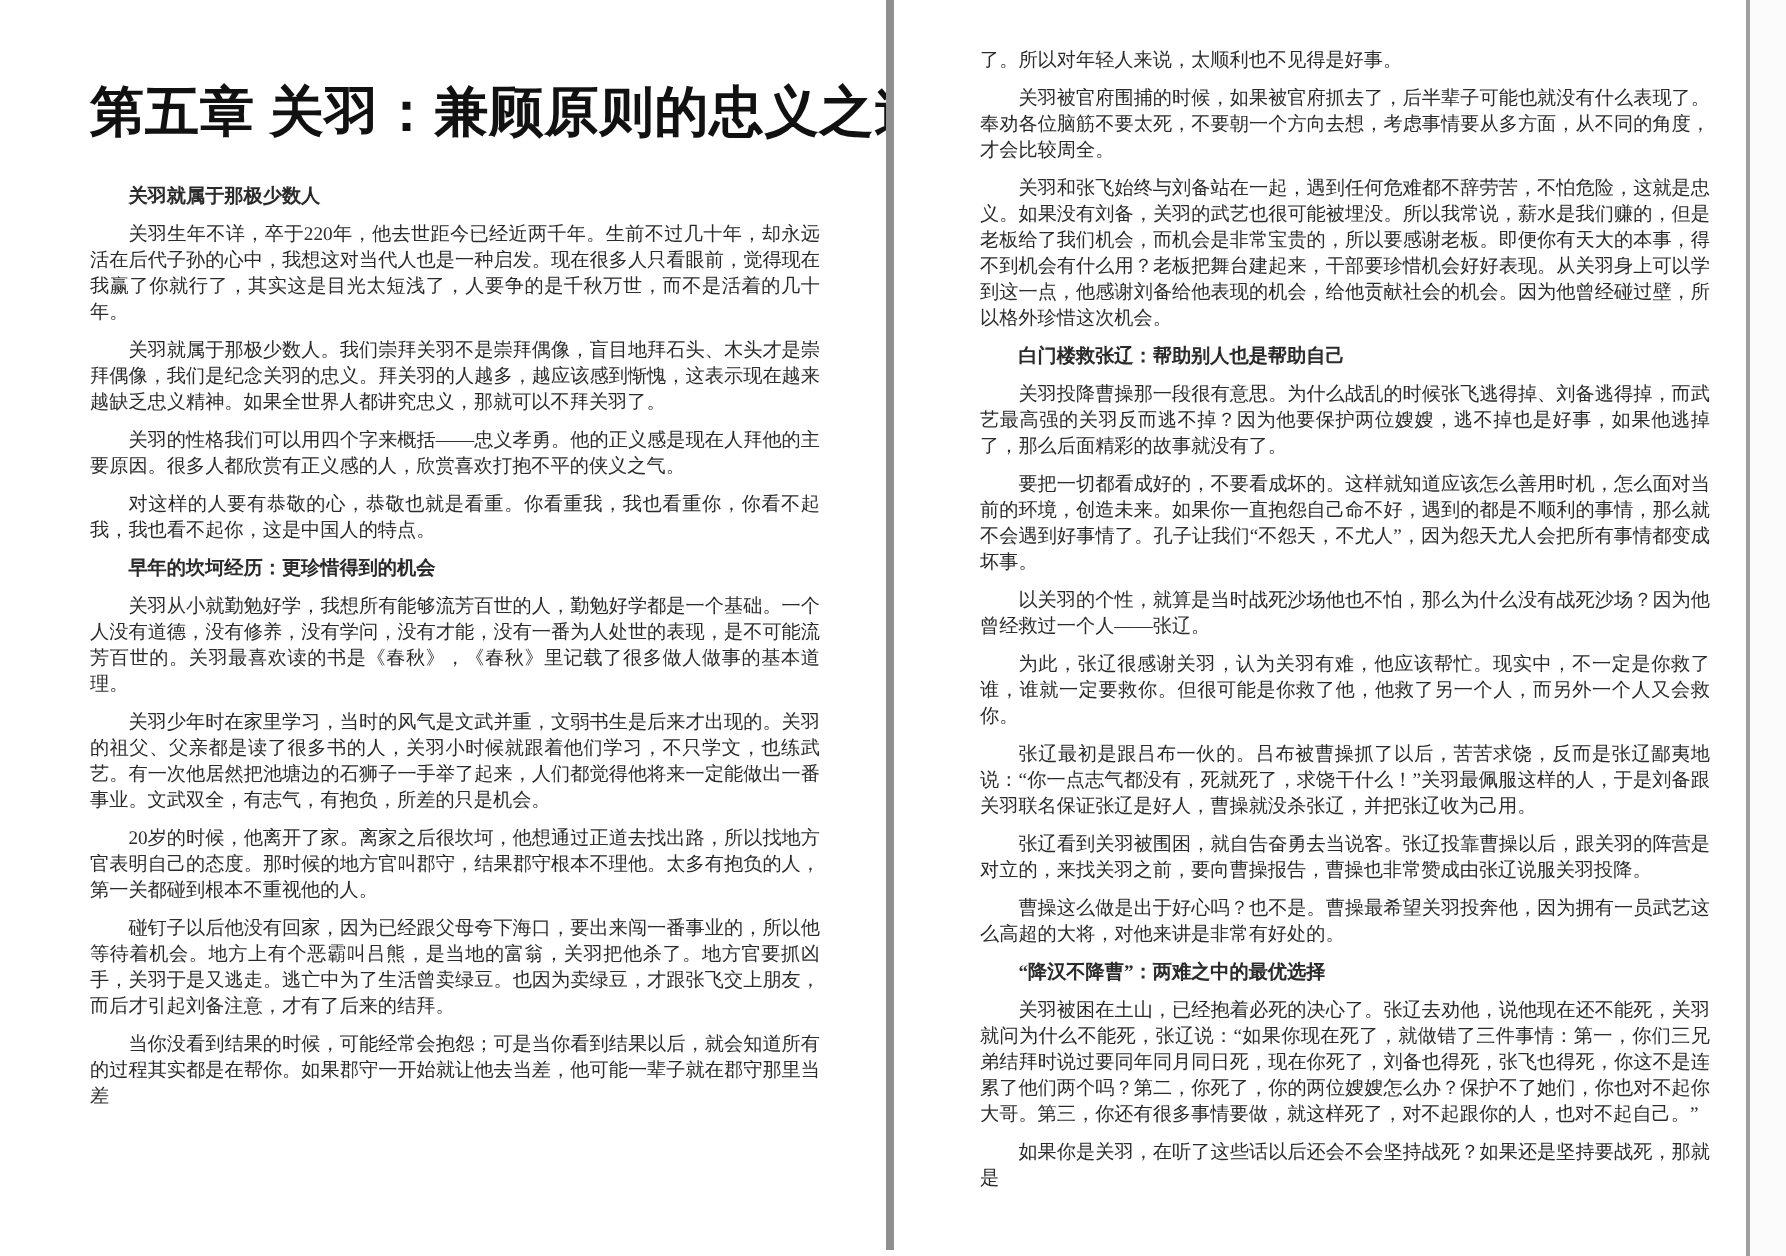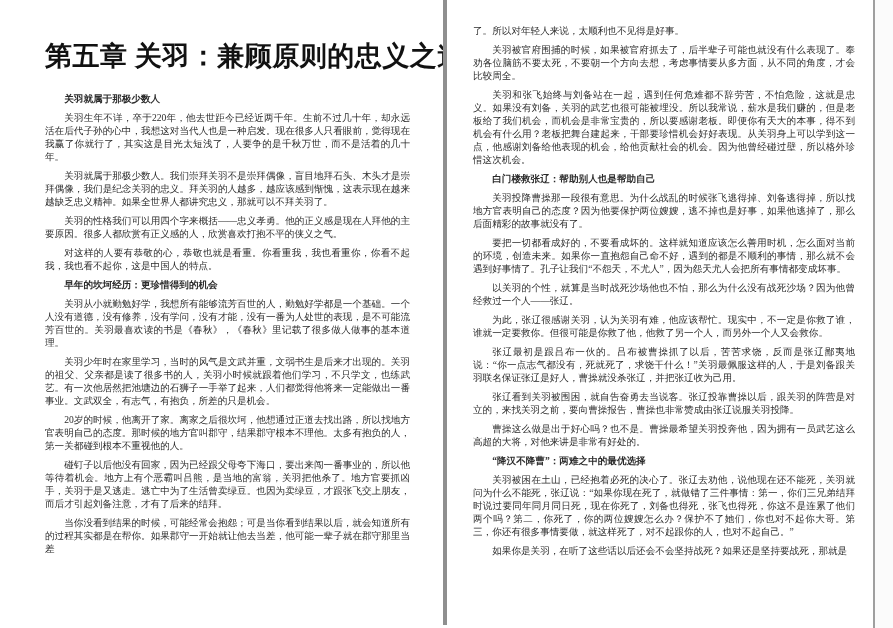--- a/index.html
+++ b/index.html
@@ -11,21 +11,21 @@
     overflow: hidden;
     font-family: "Liberation Serif", "DejaVu Serif", serif;
   }
   .page {
     position: absolute;
     top: 0;
     box-sizing: border-box;
     background: #ffffff;
   }
   .page-left  { left: 0;    width: 443px; height: 628px; padding: 38px 33px 0 45px; }
-  .page-right { left: 447px; width: 426px; height: 628px; padding: 24px 18px 0 26px; }
+  .page-right { left: 447px; width: 426px; height: 628px; padding: 24px 18px 0 43px; }
   .chapter-title {
     font-size: 27px;
     font-weight: bold;
     color: #111111;
     margin: 0 0 18px 0;
     letter-spacing: 0.5px;
     white-space: nowrap;
   }
   .block {
     font-size: 9.6px;
@@ -79,21 +79,21 @@
   </div>
 
   <div class="gutter"></div>
 
   <div class="page page-right">
     <div class="page-body">
         <p class="block para-continuation">了。所以对年轻人来说，太顺利也不见得是好事。</p>
         <p class="block para">关羽被官府围捕的时候，如果被官府抓去了，后半辈子可能也就没有什么表现了。奉劝各位脑筋不要太死，不要朝一个方向去想，考虑事情要从多方面，从不同的角度，才会比较周全。</p>
         <p class="block para">关羽和张飞始终与刘备站在一起，遇到任何危难都不辞劳苦，不怕危险，这就是忠义。如果没有刘备，关羽的武艺也很可能被埋没。所以我常说，薪水是我们赚的，但是老板给了我们机会，而机会是非常宝贵的，所以要感谢老板。即便你有天大的本事，得不到机会有什么用？老板把舞台建起来，干部要珍惜机会好好表现。从关羽身上可以学到这一点，他感谢刘备给他表现的机会，给他贡献社会的机会。因为他曾经碰过壁，所以格外珍惜这次机会。</p>
         <p class="block heading">白门楼救张辽：帮助别人也是帮助自己</p>
-        <p class="block para">关羽投降曹操那一段很有意思。为什么战乱的时候张飞逃得掉、刘备逃得掉，所以找地方官表明自己的态度？因为他要保护两位嫂嫂，逃不掉也是好事，如果他逃掉了，那么后面精彩的故事就没有了。</p>
+        <p class="block para">关羽投降曹操那一段很有意思。为什么战乱的时候张飞逃得掉、刘备逃得掉，而武艺最高强的关羽反而逃不掉？因为他要保护两位嫂嫂，逃不掉也是好事，如果他逃掉了，那么后面精彩的故事就没有了。</p>
         <p class="block para">要把一切都看成好的，不要看成坏的。这样就知道应该怎么善用时机，怎么面对当前的环境，创造未来。如果你一直抱怨自己命不好，遇到的都是不顺利的事情，那么就不会遇到好事情了。孔子让我们“不怨天，不尤人”，因为怨天尤人会把所有事情都变成坏事。</p>
         <p class="block para">以关羽的个性，就算是当时战死沙场他也不怕，那么为什么没有战死沙场？因为他曾经救过一个人——张辽。</p>
         <p class="block para">为此，张辽很感谢关羽，认为关羽有难，他应该帮忙。现实中，不一定是你救了谁，谁就一定要救你。但很可能是你救了他，他救了另一个人，而另外一个人又会救你。</p>
         <p class="block para">张辽最初是跟吕布一伙的。吕布被曹操抓了以后，苦苦求饶，反而是张辽鄙夷地说：“你一点志气都没有，死就死了，求饶干什么！”关羽最佩服这样的人，于是刘备跟关羽联名保证张辽是好人，曹操就没杀张辽，并把张辽收为己用。</p>
         <p class="block para">张辽看到关羽被围困，就自告奋勇去当说客。张辽投靠曹操以后，跟关羽的阵营是对立的，来找关羽之前，要向曹操报告，曹操也非常赞成由张辽说服关羽投降。</p>
         <p class="block para">曹操这么做是出于好心吗？也不是。曹操最希望关羽投奔他，因为拥有一员武艺这么高超的大将，对他来讲是非常有好处的。</p>
         <p class="block heading">“降汉不降曹”：两难之中的最优选择</p>
         <p class="block para">关羽被困在土山，已经抱着必死的决心了。张辽去劝他，说他现在还不能死，关羽就问为什么不能死，张辽说：“如果你现在死了，就做错了三件事情：第一，你们三兄弟结拜时说过要同年同月同日死，现在你死了，刘备也得死，张飞也得死，你这不是连累了他们两个吗？第二，你死了，你的两位嫂嫂怎么办？保护不了她们，你也对不起你大哥。第三，你还有很多事情要做，就这样死了，对不起跟你的人，也对不起自己。”</p>
         <p class="block para">如果你是关羽，在听了这些话以后还会不会坚持战死？如果还是坚持要战死，那就是</p>
       </div>

